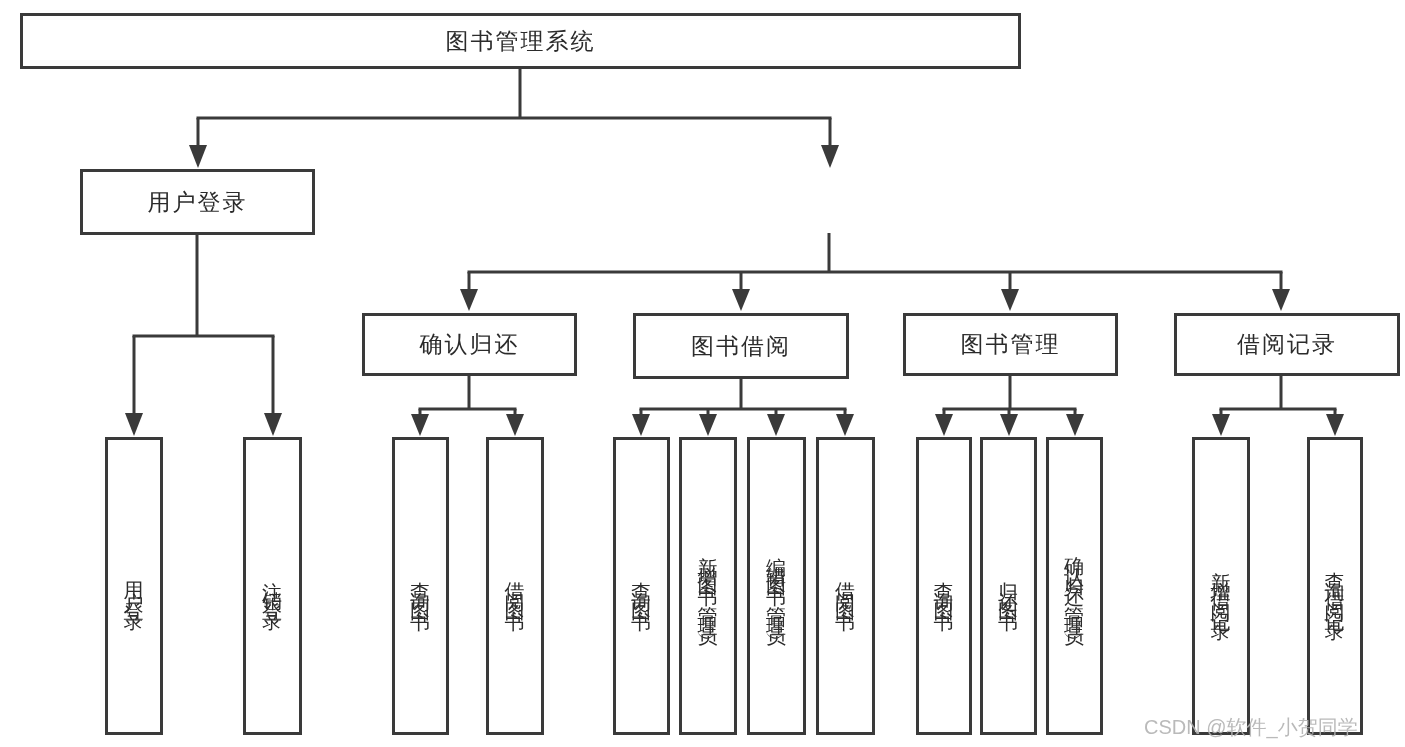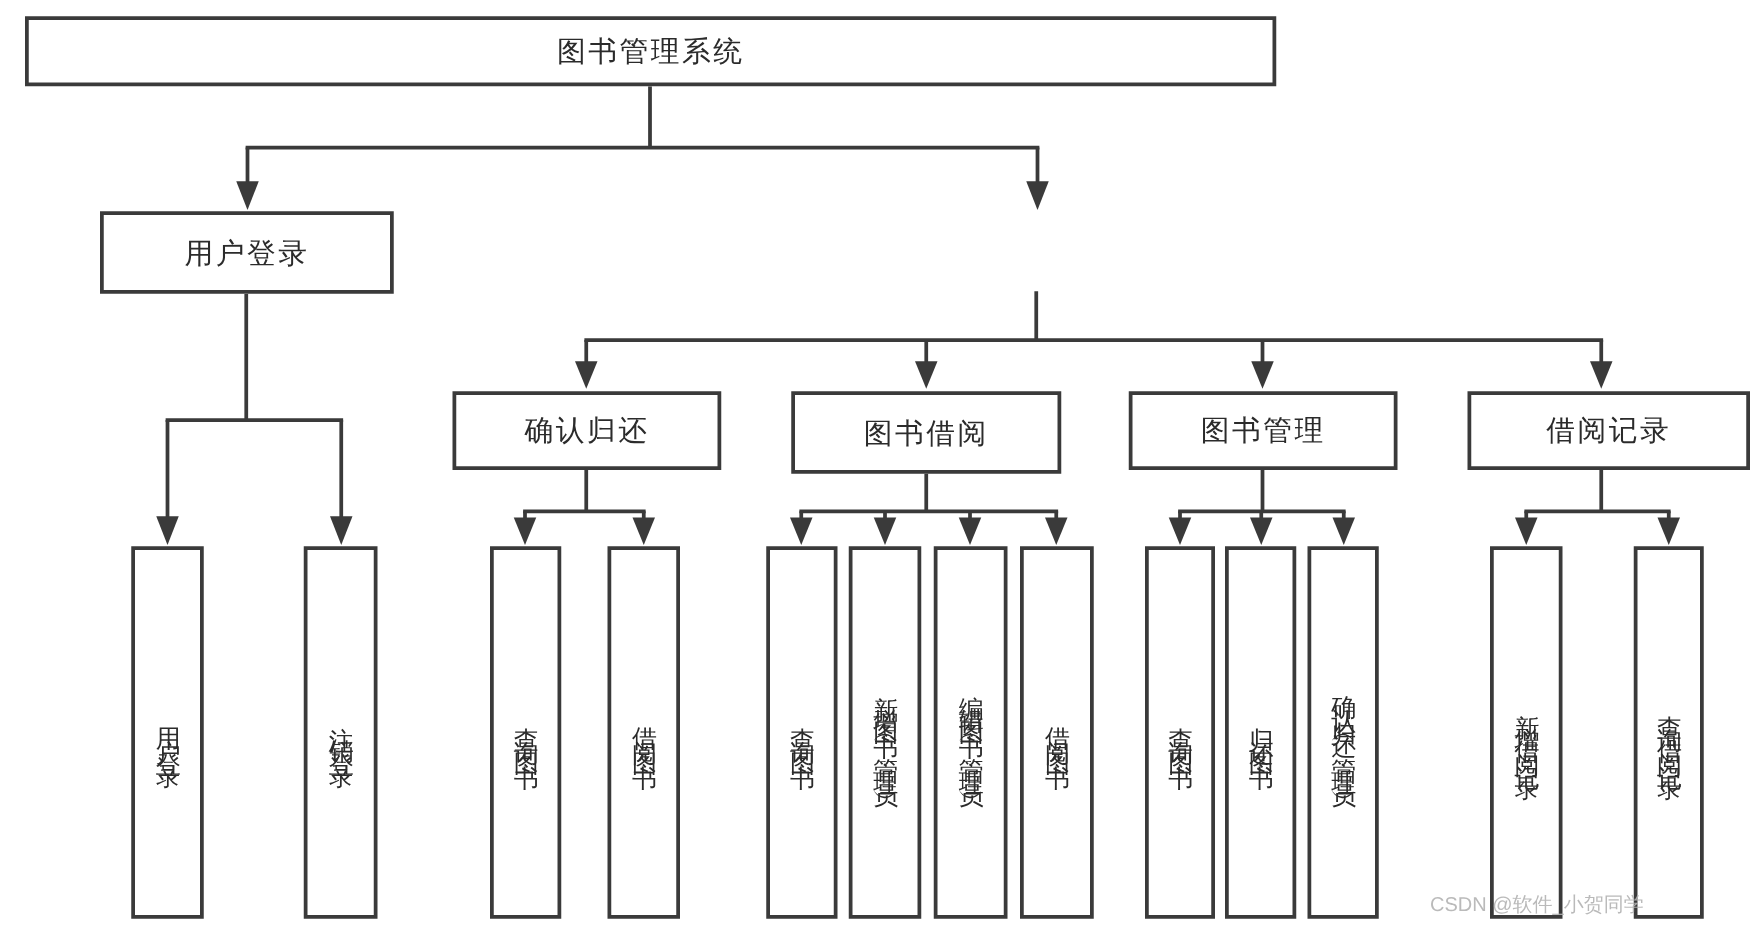--- a/index.html
+++ b/index.html
@@ -55,21 +55,21 @@
     font-size: 20px;
     letter-spacing: 10px;
     line-height: 1;
   }
   .watermark {
     position: absolute;
     left: 1144px;
     top: 714px;
     width: 210px;
     z-index: 3;
-    font-size: 16px;
+    font-size: 20px;
     color: var(--watermark);
     letter-spacing: 0px;
     white-space: nowrap;
     opacity: 0.9;
   }
 </style>
 </head>
 <body>
 
 <div class="canvas">

